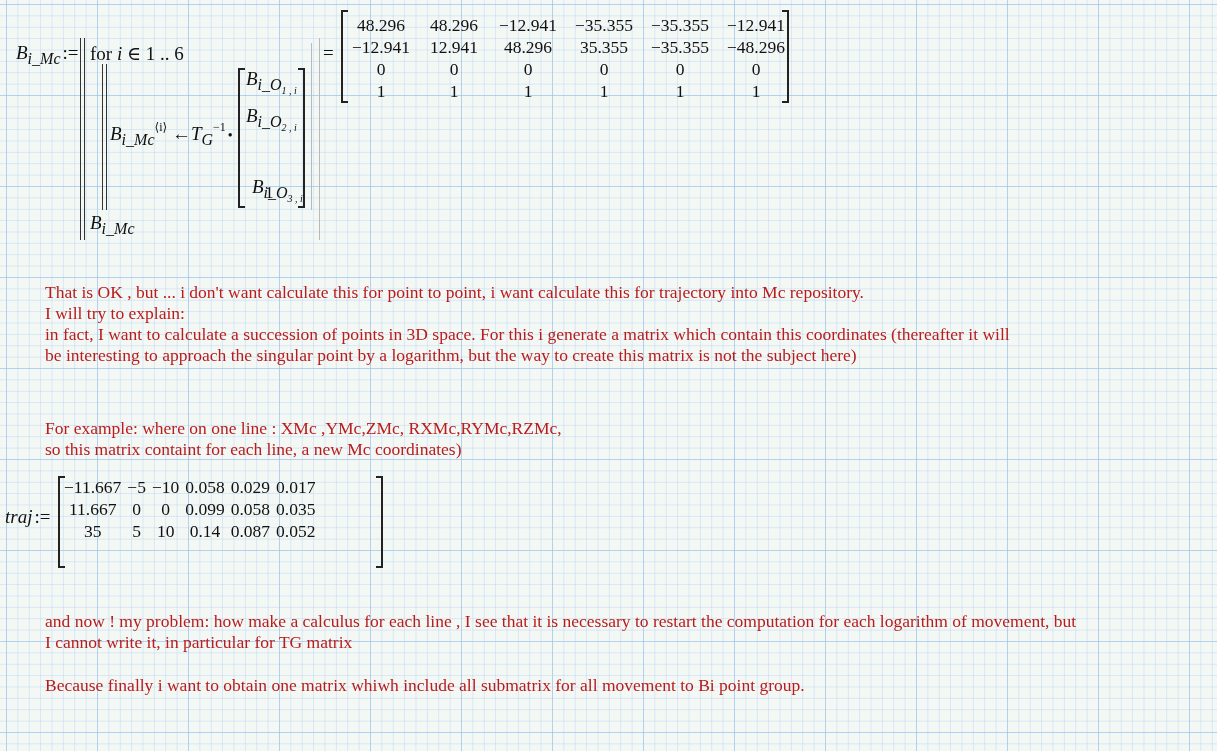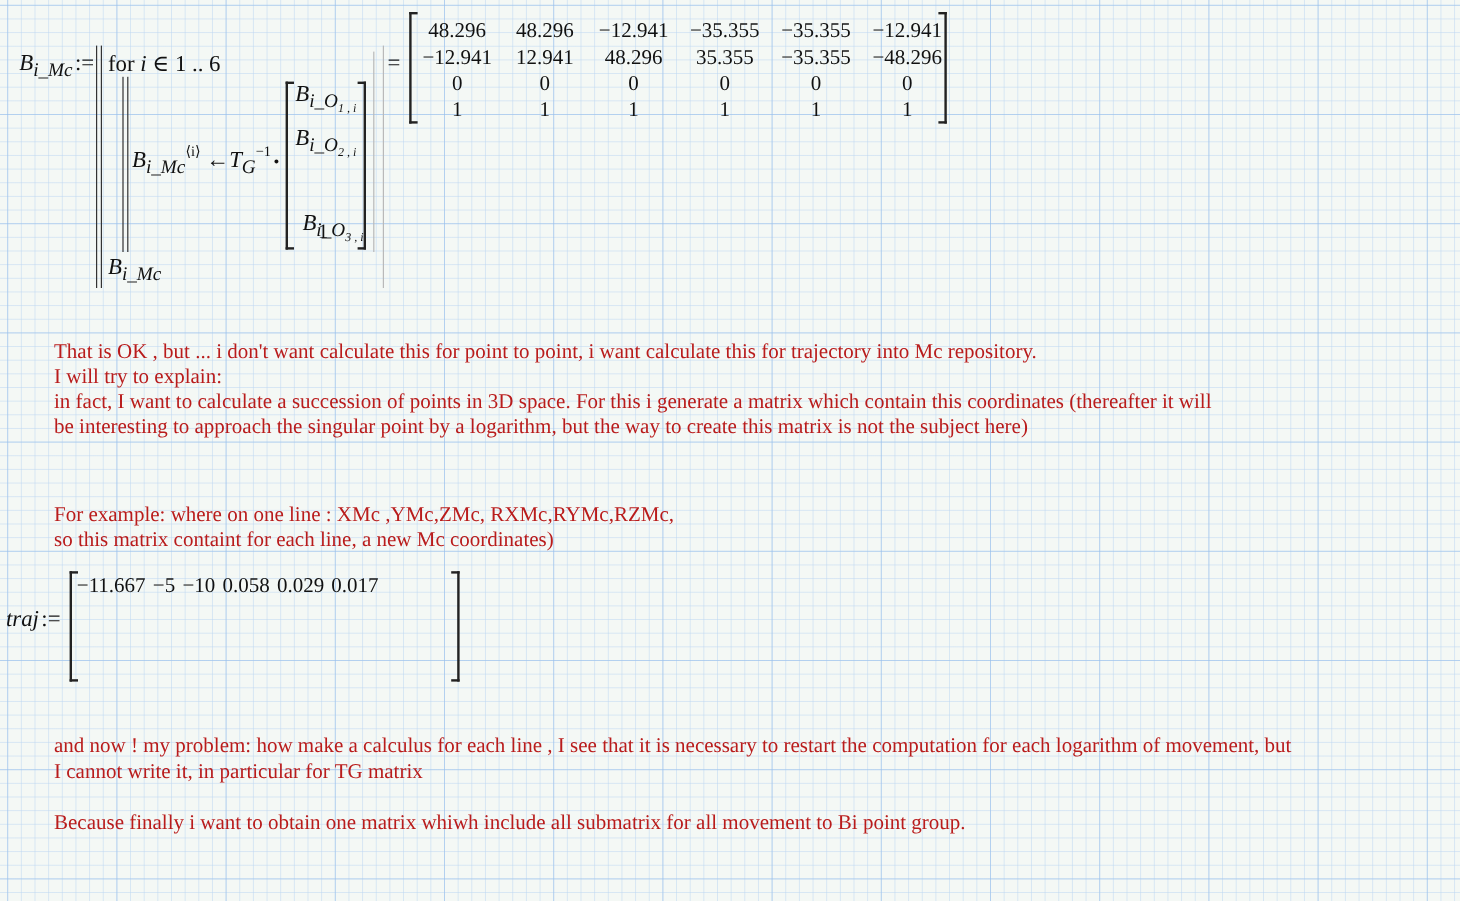--- a/index.html
+++ b/index.html
@@ -144,20 +144,36 @@
   <table class="mat" style="left:61px; top:476px;">
     <tbody>
     <tr>
       <td>−11.667</td>
           <td>−5</td>
           <td>−10</td>
           <td>0.058</td>
           <td>0.029</td>
           <td>0.017</td>
     </tr>
+    <tr>
+      <td>11.667</td>
+          <td>0</td>
+          <td>0</td>
+          <td>0.099</td>
+          <td>0.058</td>
+          <td>0.035</td>
+    </tr>
+    <tr>
+      <td>35</td>
+          <td>5</td>
+          <td>10</td>
+          <td>0.14</td>
+          <td>0.087</td>
+          <td>0.052</td>
+    </tr>
   </tbody>
     </table>
 </div>
 
 <div>
   <div class="text-line" style="top:611px;">and now ! my problem: how make a calculus for each line , I see that it is necessary to restart the computation for each logarithm of movement, but</div>
   <div class="text-line" style="top:632px;">I cannot write it, in particular for TG matrix</div>
 </div>
 
 <div>

